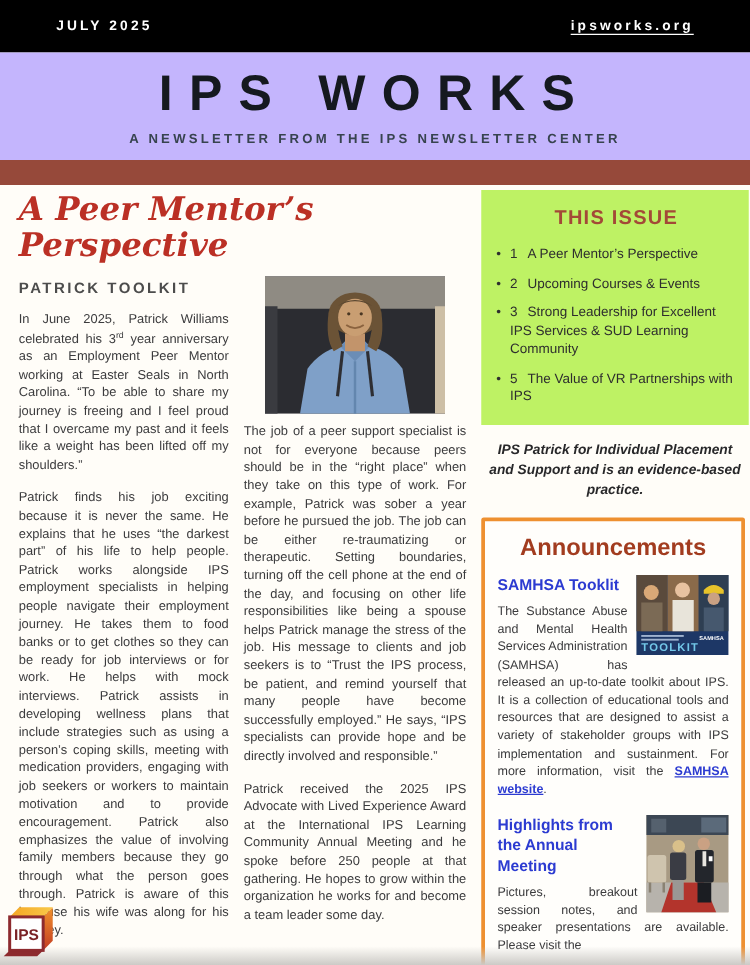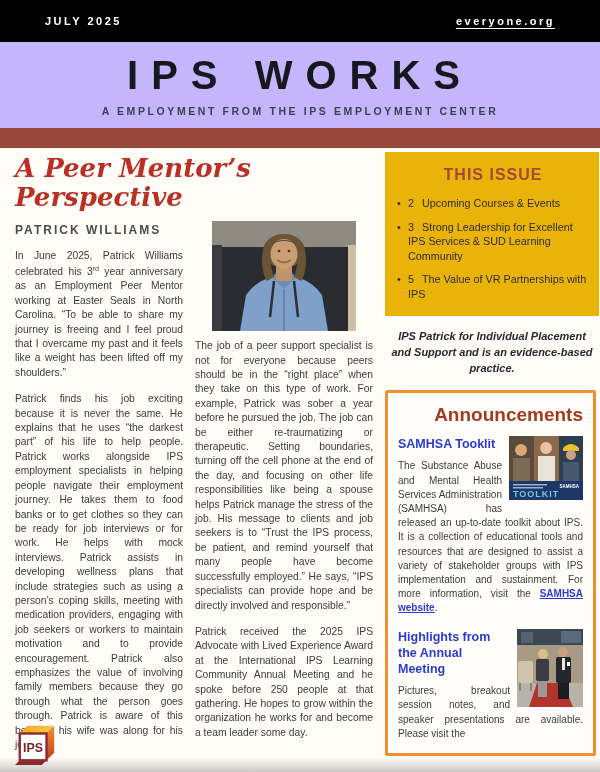--- a/index.html
+++ b/index.html
@@ -29,72 +29,72 @@
   .col1{grid-column:1;grid-row:2;}
   .col2{grid-column:2;grid-row:2;}
   .sidebar{grid-column:3;grid-row:1/3;}
 
   .byline{font-size:12px;font-weight:bold;letter-spacing:2px;color:#4c4c4c;margin:2px 0 12px 0;}
   .body-p{font-size:10.3px;line-height:1.4;text-align:justify;color:#3b3b3d;margin:0 0 12px 0;}
   .body-p sup{font-size:7px;}
   .portrait{display:block;margin:0 auto 8px auto;}
 
   
-  .this-issue{background:#eab308;padding:12px 10px 6px 12px;}
+  .this-issue{background:#bef264;padding:12px 10px 6px 12px;}
   .this-issue h2{margin:2px 0 12px 0;text-align:center;font-size:16px;font-weight:800;
                  letter-spacing:1px;color:#a34937;}
   .toc-item{position:relative;padding-left:11px;font-size:10.8px;line-height:1.35;
             color:#2e2e2e;margin-bottom:9px;}
   .toc-item::before{content:"•";position:absolute;left:0;top:0;color:#2e2e2e;}
   .toc-num{margin-right:8px;}
 
   .statement{margin:13px 2px;padding:0 4px;text-align:center;font-size:11px;font-weight:bold;
              font-style:italic;line-height:1.45;color:#28282a;}
 
   .announcements{border:3px solid #ee9030;background:#fffefb;padding:8px 10px 10px 10px;
                  border-radius:2px;box-sizing:border-box;margin-right:3px;}
-  .announcements h2{margin:3px 0 10px 0;text-align:right;font-size:19px;font-weight:800;
+  .announcements h2{margin:3px 0 10px 0;text-align:center;font-size:19px;font-weight:800;
                     color:#a23c1f;}
   .ann-item{overflow:hidden;margin-bottom:13px;}
   .ann-item:last-child{margin-bottom:2px;}
   .ann-heading{font-size:12.5px;font-weight:bold;color:#2c3bd1;line-height:1.3;margin:0 0 7px 0;}
   .ann-body{font-size:10px;line-height:1.42;text-align:justify;color:#3b3b3d;margin:0;}
   .ann-img{float:right;margin:0 0 5px 7px;}
   .blue-link{color:#2c3bd1;font-weight:bold;text-decoration:underline;cursor:pointer;}
 
   
-  .footer-logo{position:absolute;left:12px;bottom:5px;display:flex;align-items:center;
+  .footer-logo{position:absolute;left:0;bottom:5px;display:flex;align-items:center;
                gap:8px;z-index:3;}
   .org-name{font-size:13.5px;font-weight:bold;color:#7c2d35;line-height:1.2;}
   .org-sub{font-size:10.5px;color:#2f2f2f;line-height:1.25;}
   .bottom-fade{position:absolute;left:0;right:0;bottom:0;height:15px;z-index:1;
                background:linear-gradient(to bottom,rgba(213,211,207,0),#cccac6);}
 </style>
 </head>
 <body>
 
 <div class="page">
 
   <div class="topbar">
     <span class="date">JULY 2025</span>
-    <span class="site">everyone.org</span>
+    <span class="site">ipsworks.org</span>
   </div>
 
   <div class="masthead">
     <h1>IPS WORKS</h1>
-    <div class="sub">A EMPLOYMENT FROM THE IPS EMPLOYMENT CENTER</div>
+    <div class="sub">A NEWSLETTER FROM THE IPS NEWSLETTER CENTER</div>
   </div>
   <div class="divider"></div>
 
   <div class="content">
 
     <h2 class="article-title">A Peer Mentor’s Perspective</h2>
 
     <div class="col1">
-      <div class="byline">PATRICK WILLIAMS</div>
+      <div class="byline">PATRICK TOOLKIT</div>
       <p class="body-p"><span>In June 2025, Patrick Williams celebrated his 3</span><sup>rd</sup><span> year anniversary as an Employment Peer Mentor working at Easter Seals in North Carolina. “To be able to share my journey is freeing and I feel proud that I overcame my past and it feels like a weight has been lifted off my shoulders.”</span></p>
       <p class="body-p">Patrick finds his job exciting because it is never the same. He explains that he uses “the darkest part” of his life to help people. Patrick works alongside IPS employment specialists in helping people navigate their employment journey. He takes them to food banks or to get clothes so they can be ready for job interviews or for work. He helps with mock interviews. Patrick assists in developing wellness plans that include strategies such as using a person’s coping skills, meeting with medication providers, engaging with job seekers or workers to maintain motivation and to provide encouragement. Patrick also emphasizes the value of involving family members because they go through what the person goes through. Patrick is aware of this because his wife was along for his journey.</p>
     </div>
 
     <div class="col2">
       <svg class="portrait" width="144" height="110" viewBox="0 0 144 110">
         <rect x="0" y="0" width="144" height="110" fill="#2b2c31"></rect>
         <rect x="0" y="0" width="144" height="26" fill="#8f8b83"></rect>
         <rect x="136" y="24" width="8" height="86" fill="#cdbfa6"></rect>
         <rect x="0" y="24" width="10" height="86" fill="#3a3b40"></rect>
@@ -114,20 +114,21 @@
         <path d="M58,24 Q72,16 86,24 Q80,19 72,19 Q64,19 58,24 Z" fill="#5a4630"></path>
       </svg>
       <p class="body-p">The job of a peer support specialist is not for everyone because peers should be in the “right place” when they take on this type of work. For example, Patrick was sober a year before he pursued the job. The job can be either re-traumatizing or therapeutic. Setting boundaries, turning off the cell phone at the end of the day, and focusing on other life responsibilities like being a spouse helps Patrick manage the stress of the job. His message to clients and job seekers is to “Trust the IPS process, be patient, and remind yourself that many people have become successfully employed.” He says, “IPS specialists can provide hope and be directly involved and responsible.”</p>
       <p class="body-p">Patrick received the 2025 IPS Advocate with Lived Experience Award at the International IPS Learning Community Annual Meeting and he spoke before 250 people at that gathering. He hopes to grow within the organization he works for and become a team leader some day.</p>
     </div>
 
     <div class="sidebar">
 
       <div class="this-issue">
         <h2>THIS ISSUE</h2>
+        <div class="toc-item"><span class="toc-num">1</span><span>A Peer Mentor’s Perspective</span></div>
         <div class="toc-item"><span class="toc-num">2</span><span>Upcoming Courses &amp; Events</span></div>
         <div class="toc-item"><span class="toc-num">3</span><span>Strong Leadership for Excellent IPS Services &amp; SUD Learning Community</span></div>
         <div class="toc-item"><span class="toc-num">5</span><span>The Value of VR Partnerships with IPS</span></div>
       </div>
 
       <div class="statement">IPS Patrick for Individual Placement and Support and is an evidence-based practice.</div>
 
       <div class="announcements">
         <h2>Announcements</h2>
 

